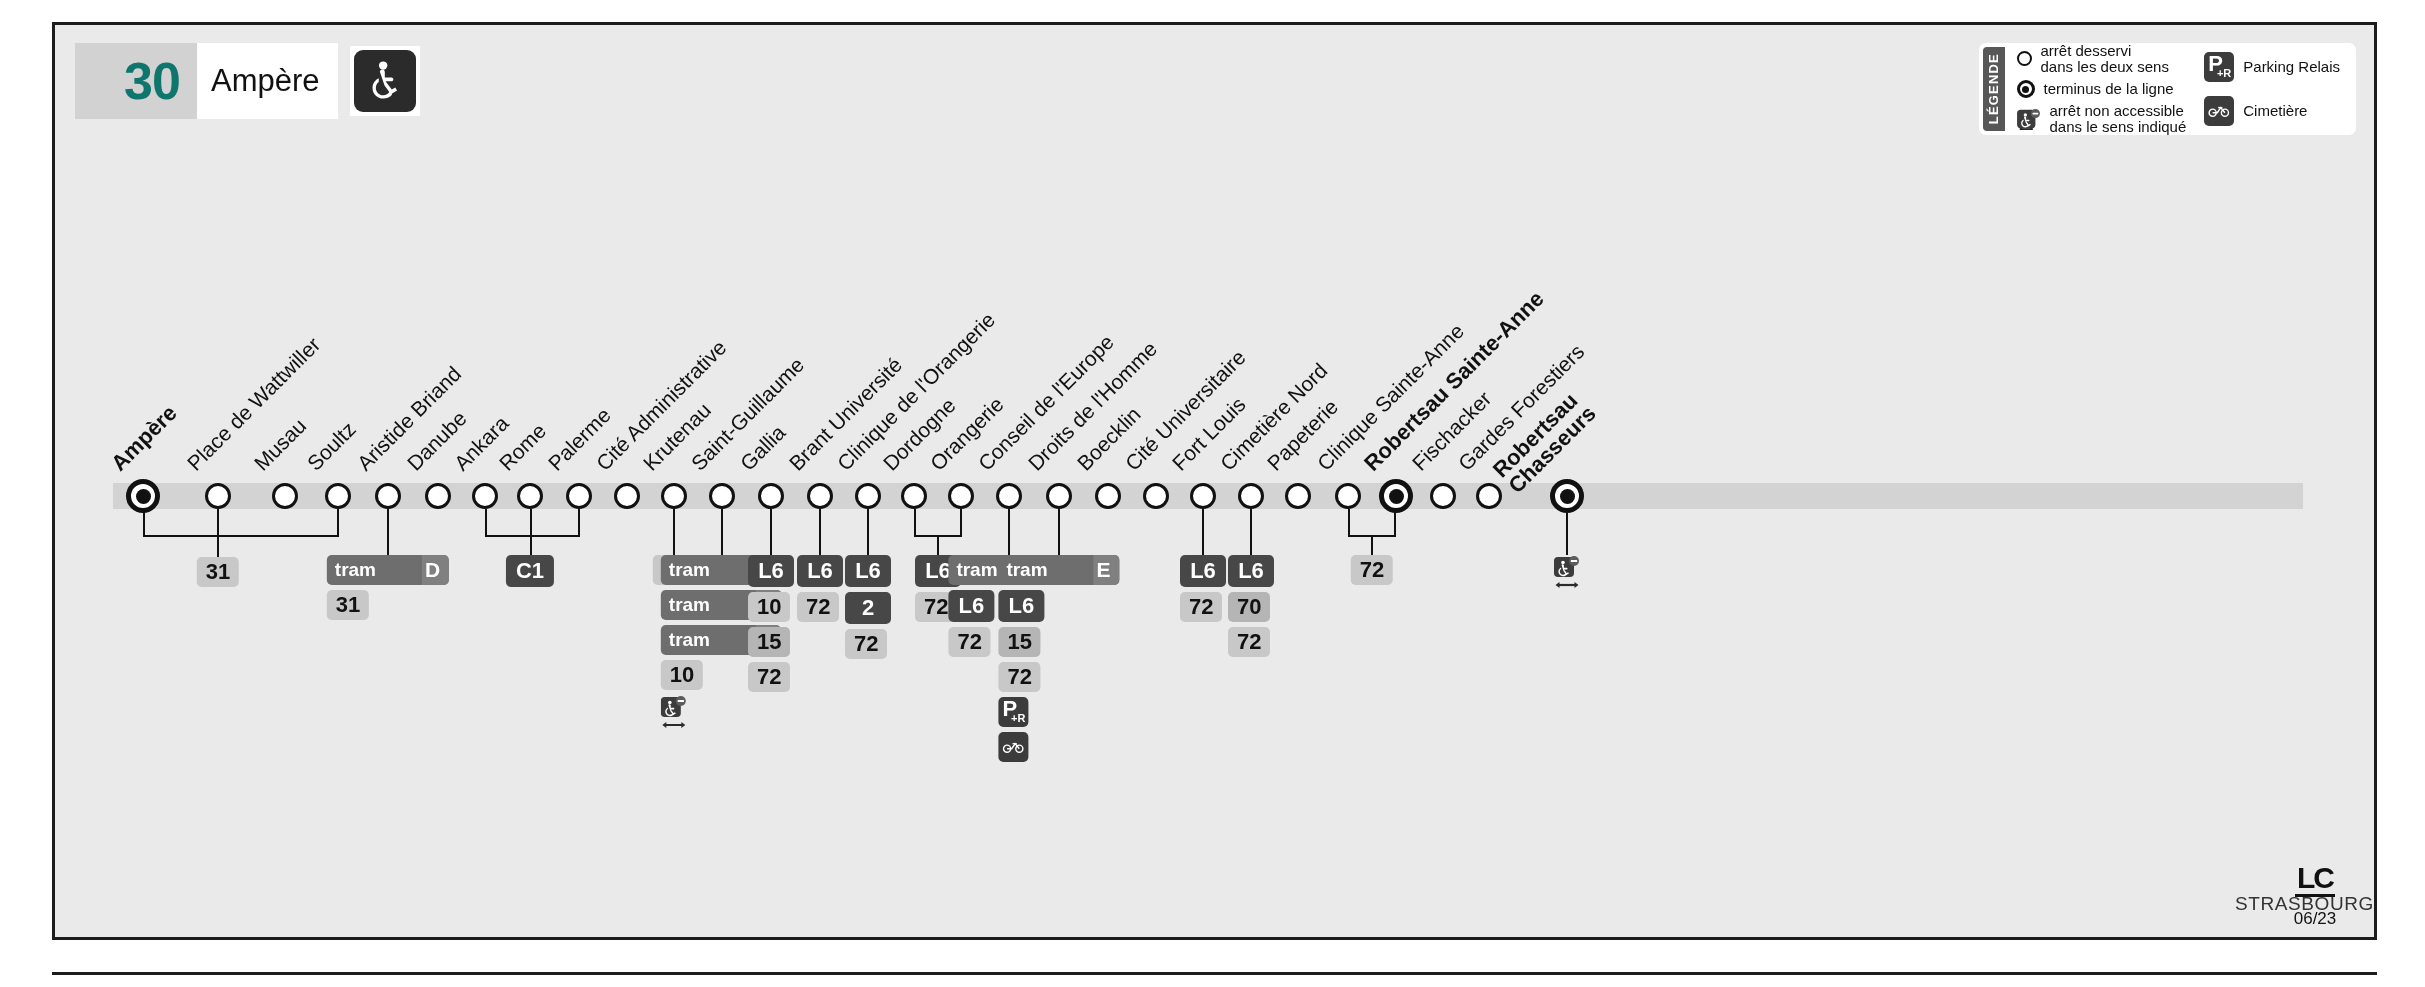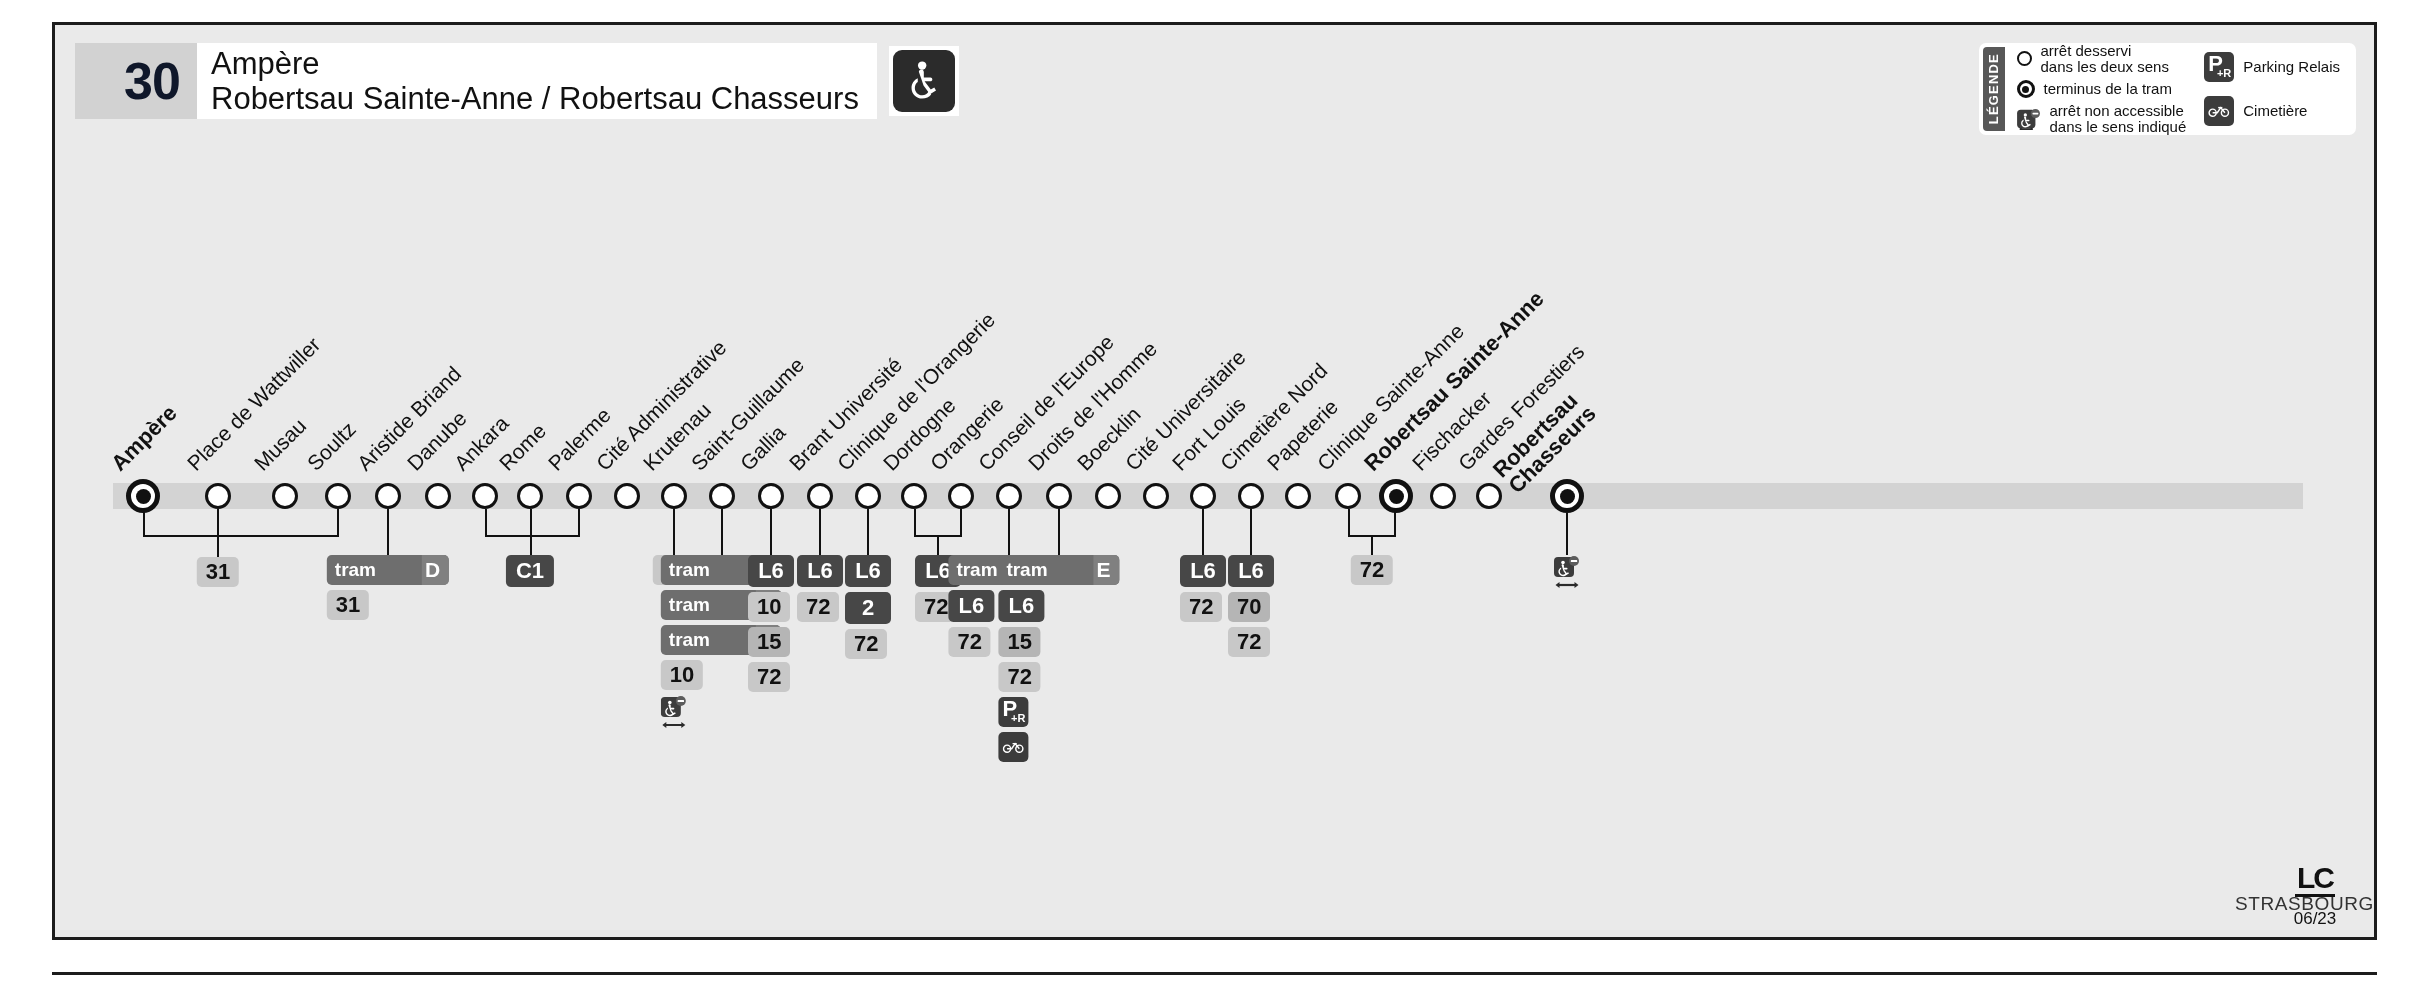--- a/index.html
+++ b/index.html
@@ -7,21 +7,21 @@
   #page{position:relative;width:2425px;height:987px;background:#ffffff;overflow:hidden;}
 
   
   #frame{position:absolute;left:52px;top:22px;width:2325px;height:918px;
          background:#eaeaea;border:3px solid #1c1c1c;box-sizing:border-box;}
   #bottom-rule{position:absolute;left:52px;top:972px;width:2325px;height:3px;background:#1c1c1c;}
 
   
   #header{position:absolute;left:20px;top:18px;height:76px;display:flex;align-items:stretch;}
   #line-number-box{width:122px;background:#d2d2d2;display:flex;align-items:center;justify-content:center;}
-  #line-number{font-size:52px;font-weight:bold;color:#0f172a;letter-spacing:-1px;line-height:1;margin-left:32px;}
+  #line-number{font-size:52px;font-weight:bold;color:#0f766e;letter-spacing:-1px;line-height:1;margin-left:32px;}
   #dest-box{background:#ffffff;padding:2px 18px 2px 14px;display:flex;flex-direction:column;justify-content:center;}
   .dest-line{font-size:31px;color:#111;line-height:1.14;white-space:nowrap;}
   #wheel-head{width:70px;height:70px;margin-left:12px;margin-top:3px;background:#ffffff;
               display:flex;align-items:center;justify-content:center;}
   .wcbox{background:#2b2b2b;border-radius:8px;display:flex;align-items:center;justify-content:center;}
 
   
   #legend{position:absolute;right:18px;top:18px;height:92px;background:#ffffff;border-radius:7px;
           display:flex;align-items:stretch;padding:0;}
   #legend-tab{width:22px;background:#575757;border-radius:4px 0 0 4px;margin:4px 0 4px 4px;
@@ -88,21 +88,20 @@
 
 <div id="page">
   <div id="frame">
 
     <div id="header">
       <div id="line-number-box">
         <span id="line-number">30</span>
       </div>
       <div id="dest-box">
         <span class="dest-line">Ampère</span>
-        <span class="dest-line">Robertsau Sainte-Anne / Robertsau Chasseurs</span>
       </div>
       <div id="wheel-head">
         <div class="wcbox" style="width:62px;height:62px;border-radius:9px;">
           <svg width="44" height="44" viewBox="0 0 24 24" fill="#fff" aria-hidden="true">
             <circle cx="11" cy="3.6" r="2.3"></circle>
             <path d="M9.2 7.0c0-.8.7-1.4 1.5-1.3.7.1 1.2.7 1.2 1.4v3.0h3.6c.6 0 1.05.45 1.05 1.05s-.45 1.05-1.05 1.05h-3.2l3.4 4.5 1.9-1.1.95 1.6-3.3 2.0-3.5-4.7z"></path>
             <path d="M11.0 21.6c-3.2 0-5.8-2.6-5.8-5.8 0-2.35 1.4-4.4 3.4-5.3v2.1c-1.0.7-1.6 1.9-1.6 3.2 0 2.2 1.8 4.0 4.0 4.0 1.55 0 2.9-.9 3.55-2.2l1.35 1.75c-1.05 1.4-2.75 2.25-4.9 2.25z"></path>
           </svg>
         </div>
       </div>
@@ -118,21 +117,21 @@
           <div class="leg-txt">
             <div>arrêt desservi</div>
             <div>dans les deux sens</div>
           </div>
         </div>
         <div class="leg-row">
           <div class="ring-f">
               <i></i>
             </div>
           <div class="leg-txt">
-            <div>terminus de la tram</div>
+            <div>terminus de la ligne</div>
           </div>
         </div>
         <div class="leg-row">
           <div class="legicon">
             <svg width="24" height="22" viewBox="0 0 26 24" aria-hidden="true">
               <rect x="0" y="2" width="20" height="20" rx="4" fill="#3c3c3c"></rect>
               <circle cx="9" cy="7.5" r="1.8" fill="#fff"></circle>
               <path d="M7.6 10.3c0-.7.6-1.2 1.3-1.1.6.1 1 .6 1 1.2v2.4h2.8c.5 0 .85.35.85.85s-.35.85-.85.85H10l2.7 3.6 1.5-.9.75 1.25-2.6 1.6-2.75-3.7z" fill="#fff"></path>
               <path d="M9 21.2c-2.5 0-4.6-2.05-4.6-4.6 0-1.85 1.1-3.45 2.7-4.15v1.65c-.8.55-1.25 1.5-1.25 2.5 0 1.75 1.4 3.15 3.15 3.15 1.2 0 2.25-.7 2.8-1.7l1.05 1.35c-.85 1.1-2.2 1.8-3.85 1.8z" fill="#fff"></path>
               <circle cx="20" cy="6" r="5" fill="#5c5c5c"></circle>

